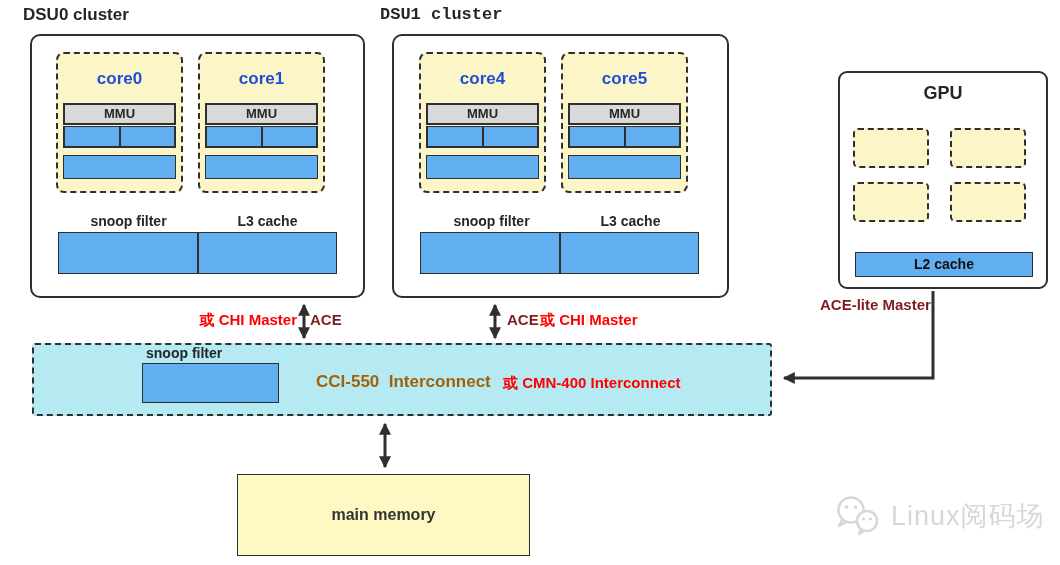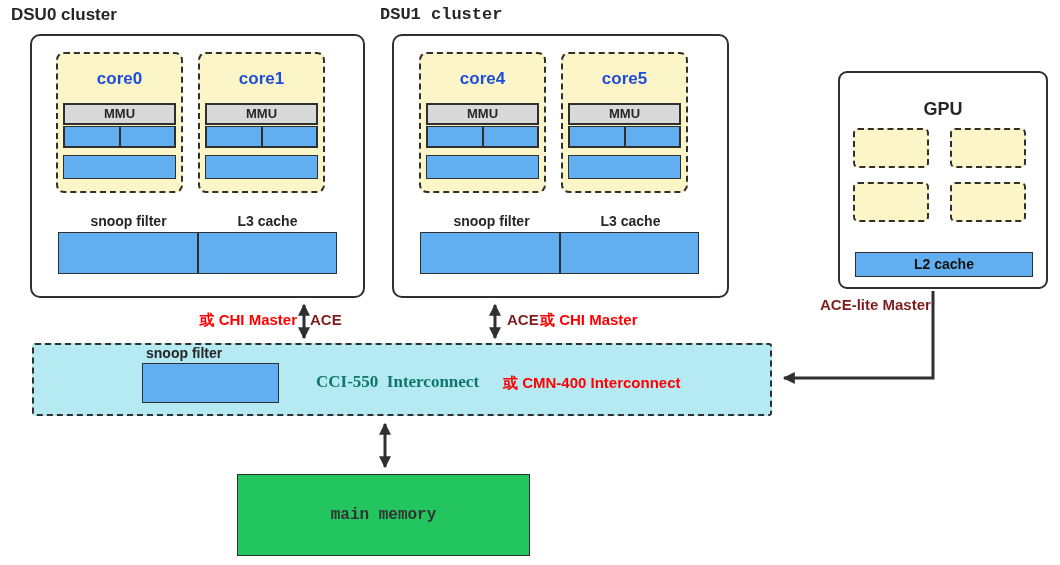--- a/index.html
+++ b/index.html
@@ -33,54 +33,54 @@
   .l2-bar { margin-top:7px; height:24px; background:#61AFF0; border:1px solid #2f2f2f; }
 
   .small-label { font-size:14px; font-weight:bold; color:#262626; }
   .center { text-align:center; }
 
   .l3-bar { width:279px; height:42px; border:1.5px solid #2f2f2f; background:#61AFF0; display:flex; }
   .l3-bar .cell1 { width:140px; border-right:2px solid #2f2f2f; }
   .l3-bar .cell2 { flex:1; }
 
   .gpu-box { border:2.5px solid #2f2f2f; border-radius:9px; background:#ffffff; }
-  .gpu-title { font-size:18px; font-weight:bold; color:#262626;margin-top:16px; }
+  .gpu-title { font-size:18px; font-weight:bold; color:#262626; }
   .gpu-core { width:76px; height:40px; background:#FCF5C8; border:2px dashed #2f2f2f; border-radius:5px; }
   .gpu-l2 {
     width:178px; height:25px; background:#61AFF0; border:1.5px solid #2f2f2f;
     text-align:center; font-size:14px; font-weight:bold; line-height:22px; color:#111;
   }
 
   .bus-red { color:#ff0000; font-size:15px; font-weight:bold; }
   .bus-black { color:#7f1d1d; font-size:15px; font-weight:bold; }
 
   .interconnect-box {
     background:#B5EAF2; border:2px dashed #2f2f2f; border-radius:3px;
   }
   .ic-snoop-box { background:#61AFF0; border:1.5px solid #2f2f2f; }
-  .ic-name { font-size:17px; font-weight:bold; color:#0f766e; white-space:pre;font-family:Liberation Serif, serif; }
+  .ic-name { font-size:17px; font-weight:bold; color:#a16207; white-space:pre; }
   .ic-alt { font-size:15px; font-weight:bold; color:#ff0000; white-space:pre; }
 
   .memory-box {
-    background:#22c55e; border:1.5px solid #2f2f2f;
-    display:flex; align-items:center; justify-content:center;font-family:Liberation Mono, monospace;
+    background:#fef9c3; border:1.5px solid #2f2f2f;
+    display:flex; align-items:center; justify-content:center;
   }
   .memory-label { font-size:16px; font-weight:bold; color:#333; }
 
   .watermark { display:flex; align-items:center; gap:7px; color:#d7d7d7; }
   .watermark-text { font-size:27px; color:#d7d7d7; letter-spacing:1px; }
 
   svg.overlay { position:absolute; left:0; top:0; pointer-events:none; }
 </style>
 </head>
 <body>
 
 <div id="stage">
 
-  <div class="abs cluster-title" style="left:11px; top:5px;text-align:right;">DSU0 cluster</div>
+  <div class="abs cluster-title" style="left:23px; top:5px;text-align:right;">DSU0 cluster</div>
   <div class="abs cluster-box" style="left:30px; top:34px; width:335px; height:264px;"></div>
 
   <div class="abs core" style="left:56px; top:52px;">
     <div class="core-label">core0</div>
     <div class="mmu-bar">MMU</div>
     <div class="l1-split">
       <div class="cell"></div>
       <div class="cell"></div>
     </div>
     <div class="l2-bar"></div>
@@ -162,14 +162,27 @@
       <marker id="ah" markerWidth="5" markerHeight="5" refX="3.6" refY="2" orient="auto-start-reverse">
         <path d="M0,0 L4,2 L0,4 z" fill="#2f2f2f"></path>
       </marker>
     </defs>
     <line x1="304" y1="305" x2="304" y2="338" stroke="#2f2f2f" stroke-width="3" marker-start="url(#ah)" marker-end="url(#ah)"></line>
     <line x1="495" y1="305" x2="495" y2="338" stroke="#2f2f2f" stroke-width="3" marker-start="url(#ah)" marker-end="url(#ah)"></line>
     <line x1="385" y1="424" x2="385" y2="467" stroke="#2f2f2f" stroke-width="3" marker-start="url(#ah)" marker-end="url(#ah)"></line>
     <polyline points="933,291 933,378 784,378" fill="none" stroke="#2f2f2f" stroke-width="3" marker-end="url(#ah)"></polyline>
   </svg>
 
+  <div class="abs watermark" style="left:832px; top:493px;">
+    <svg width="52" height="46" viewBox="0 0 52 46">
+      <circle cx="19" cy="17" r="12.5" fill="none" stroke="#d7d7d7" stroke-width="2.5"></circle>
+      <path d="M10 27 L7 33 L14 29" fill="none" stroke="#d7d7d7" stroke-width="2.5" stroke-linejoin="round"></path>
+      <circle cx="14.5" cy="14" r="1.8" fill="#d7d7d7"></circle>
+      <circle cx="23.5" cy="14" r="1.8" fill="#d7d7d7"></circle>
+      <circle cx="35" cy="28" r="10" fill="#ffffff" stroke="#d7d7d7" stroke-width="2.5"></circle>
+      <path d="M29 36 L27 41 L33 37.5" fill="none" stroke="#d7d7d7" stroke-width="2.5" stroke-linejoin="round"></path>
+      <circle cx="31.5" cy="26" r="1.6" fill="#d7d7d7"></circle>
+      <circle cx="38.5" cy="26" r="1.6" fill="#d7d7d7"></circle>
+    </svg>
+    <span class="watermark-text">Linux阅码场</span>
+  </div>
 
 </div>
 
 </body></html>

